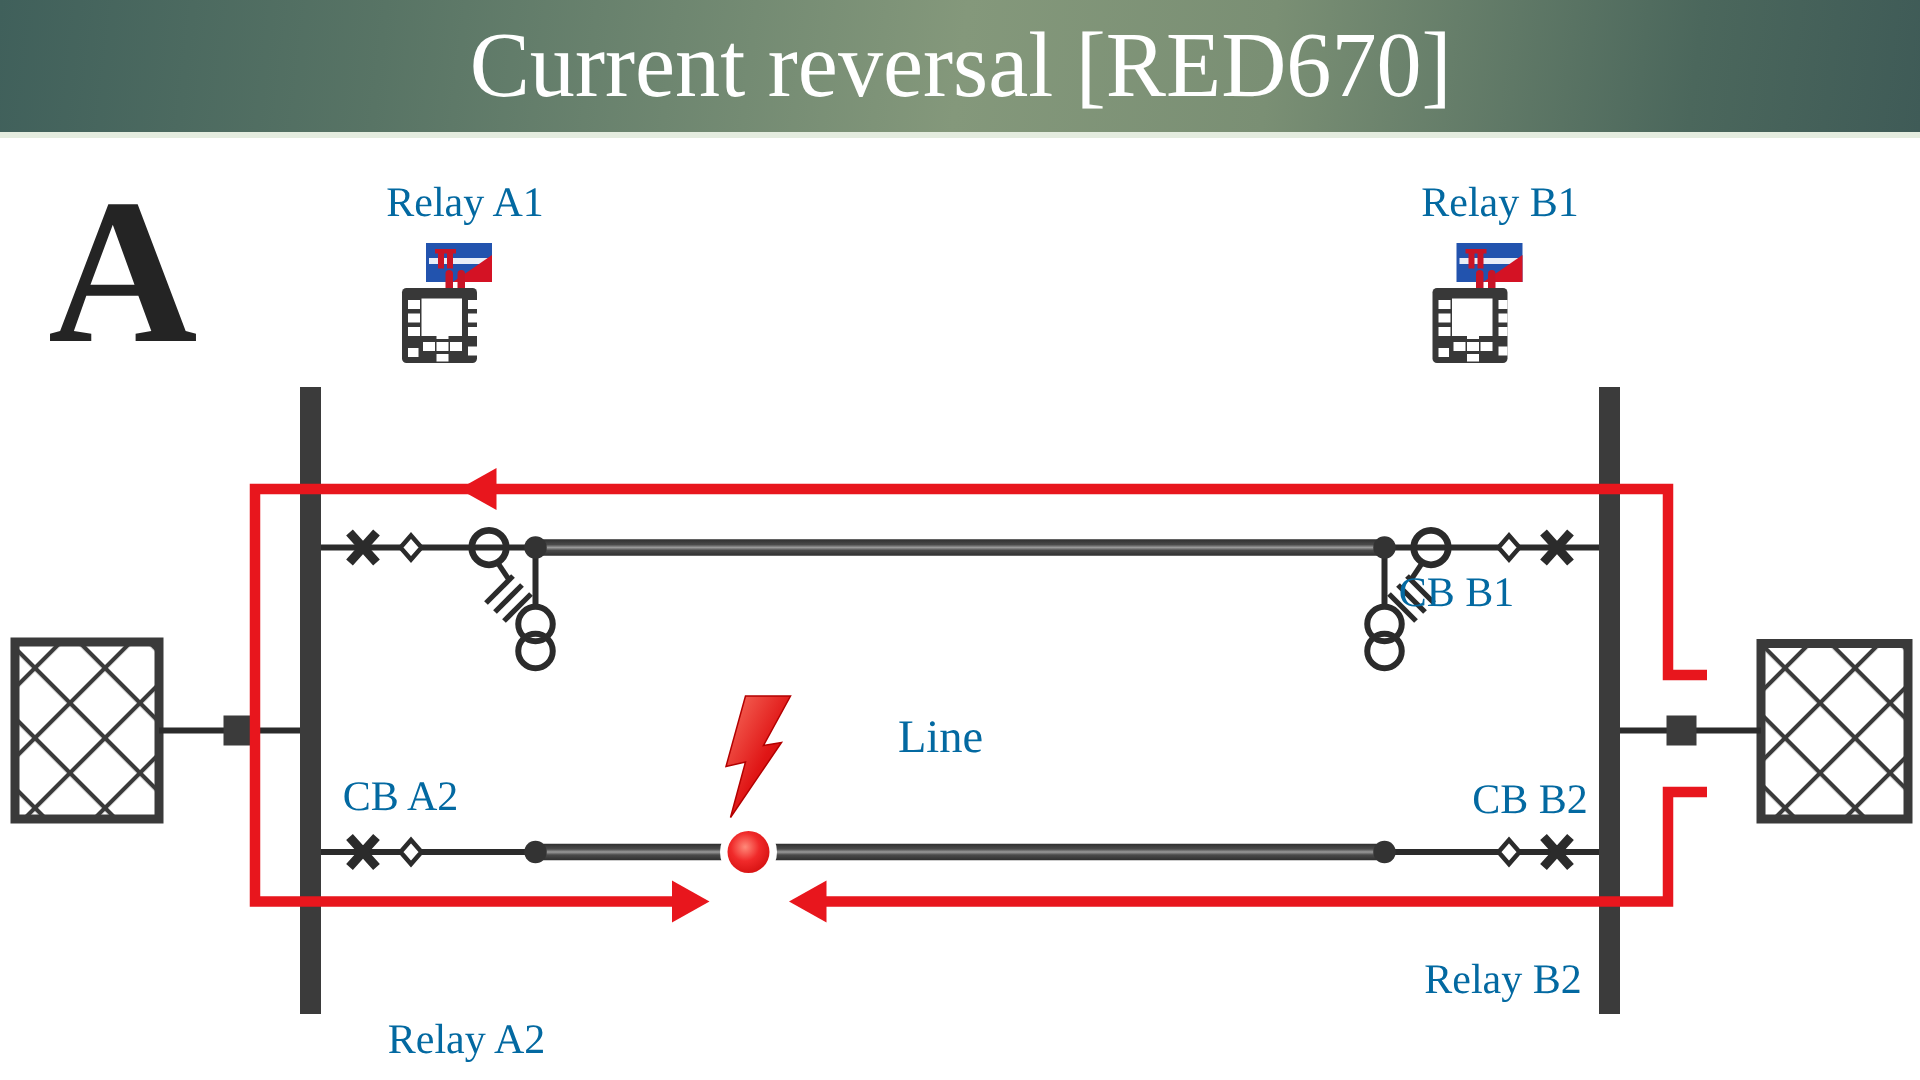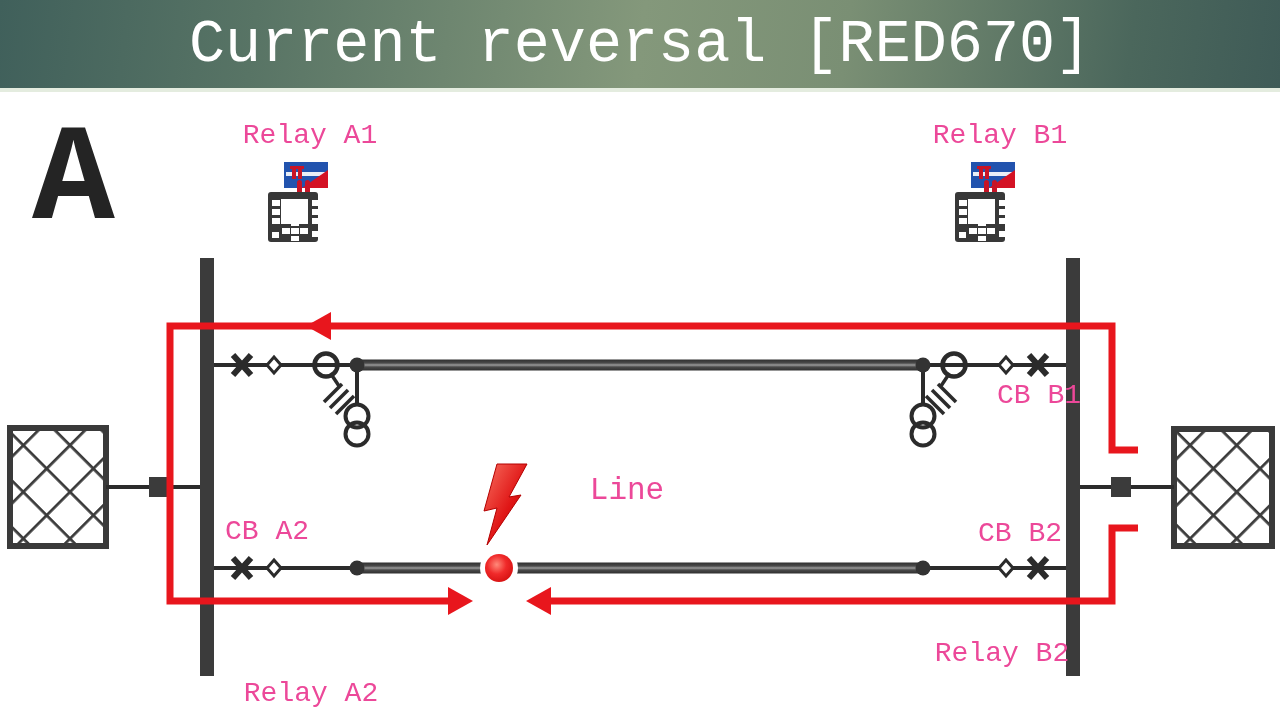--- a/index.html
+++ b/index.html
@@ -1,26 +1,26 @@
 <!DOCTYPE html>
 <html><head>
 <meta charset="utf-8">
 <style>
   html,body{margin:0;padding:0;background:#ffffff;}
   .stage{position:relative;width:1280px;height:720px;background:#ffffff;overflow:hidden;
-         font-family:Liberation Mono, monospace;}
+         font-family:Liberation Serif, serif;}
   .header{position:absolute;left:0;top:0;width:1280px;height:88px;
           background:linear-gradient(97deg,#40605b 0%,#587465 20%,#84987b 50%,#7a8f74 66%,#4b675c 88%,#3f5b57 100%);
           border-bottom:4px solid #e4ecdf;
           display:flex;align-items:center;justify-content:center;}
   .title{color:#ffffff;font-size:62px;font-weight:400;letter-spacing:0px;
          transform:scaleX(.97);white-space:nowrap;}
   .scenario{position:absolute;left:32px;top:112px;font-size:138px;line-height:1;
             font-weight:bold;color:#242424;}
-  .lbl{position:absolute;color:#ec4899;font-size:28px;text-align:center;white-space:nowrap;}
+  .lbl{position:absolute;color:#0369a1;font-size:28px;text-align:center;white-space:nowrap;}
   .lbl.line{font-size:31px;}
   svg.diagram{position:absolute;left:0;top:0;}
 </style>
 </head>
 <body>
 
 <div class="stage">
 
   <div class="header">
     <div class="title">Current reversal [RED670]</div>
@@ -128,20 +128,20 @@
     <polygon points="306,326 331,312 331,340" fill="#e8161d"></polygon>
     <polygon points="473,601 448,587 448,615" fill="#e8161d"></polygon>
     <polygon points="526,601 551,587 551,615" fill="#e8161d"></polygon>
 
     <use href="#relayIcon" transform="translate(266,156)"></use>
     <use href="#relayIcon" transform="translate(953,156)"></use>
   </svg>
 
   <div class="lbl" style="left:230px;top:120px;width:160px;">Relay A1</div>
   <div class="lbl" style="left:920px;top:120px;width:160px;">Relay B1</div>
-  <div class="lbl" style="left:961px;top:380px;width:120px;text-align:right;">CB B1</div>
+  <div class="lbl" style="left:911px;top:380px;width:120px;">CB B1</div>
   <div class="lbl" style="left:207px;top:516px;width:120px;">CB A2</div>
   <div class="lbl" style="left:960px;top:518px;width:120px;">CB B2</div>
   <div class="lbl line" style="left:557px;top:441px;width:140px;margin-top:32px;">Line</div>
   <div class="lbl" style="left:231px;top:678px;width:160px;">Relay A2</div>
   <div class="lbl" style="left:922px;top:638px;width:160px;">Relay B2</div>
 
 </div>
 
 </body></html>

